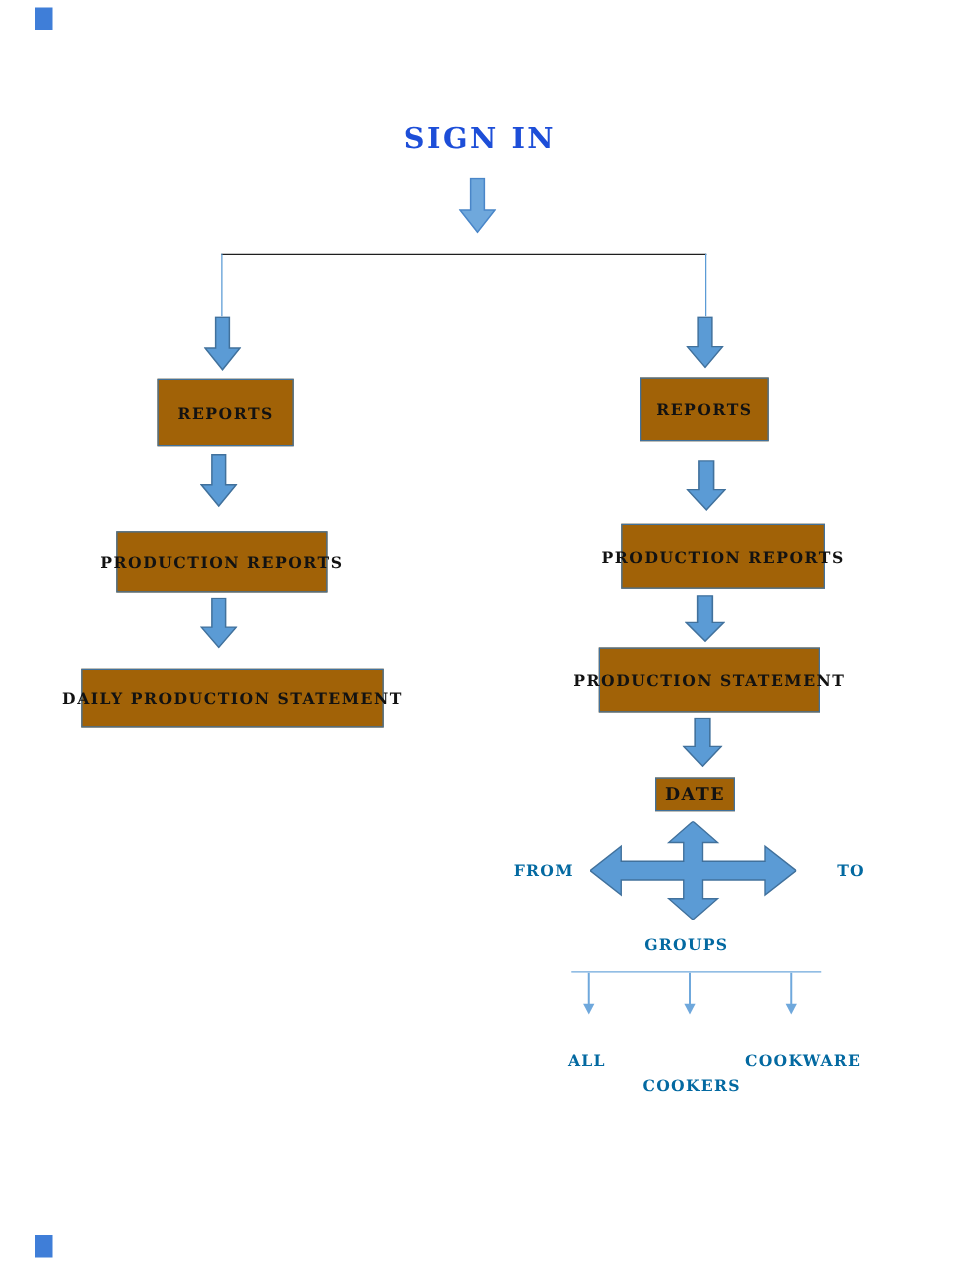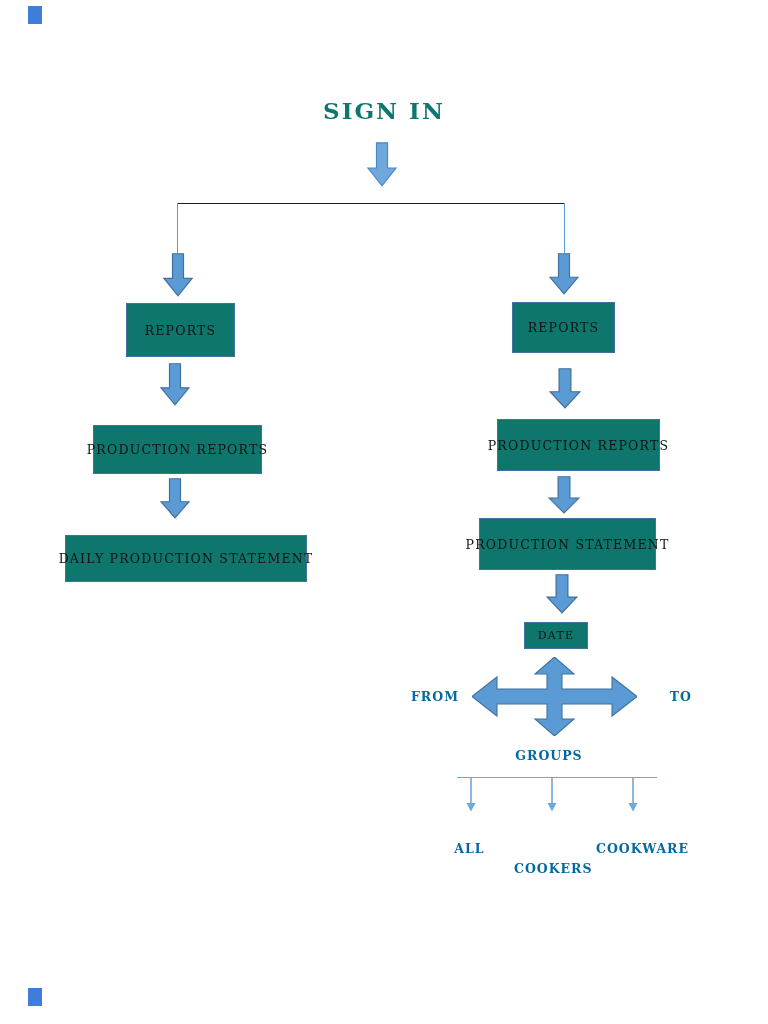--- a/index.html
+++ b/index.html
@@ -4,43 +4,43 @@
 <style>
   html,body{margin:0;padding:0;}
   body{
     width:768px;height:1024px;position:relative;background:#ffffff;
     font-family:"DejaVu Serif","Liberation Serif",serif;
     overflow:hidden;
   }
   .abs{position:absolute;}
   .flow-box{
     position:absolute;
-    background:#0f766e;
+    background:#a16207;
     border:1.6px solid #41719c;
     box-sizing:border-box;
     display:flex;align-items:center;justify-content:center;
     color:#121212;
-    font-weight:normal;
+    font-weight:bold;
     font-size:12.5px;
     letter-spacing:1.2px;
     text-align:center;
     white-space:nowrap;
   }
   .label{
     position:absolute;
     color:#0369a1;
     font-weight:bold;
     font-size:12.5px;
     letter-spacing:1px;
     text-align:center;
     white-space:nowrap;
   }
   .title{
     position:absolute;
-    color:#0f766e;
+    color:#1d4ed8;
     font-weight:bold;
     font-size:23px;
     letter-spacing:2px;
     text-align:center;
   }
   .hline-black{position:absolute;border-top:1.3px solid #1f1f1f;}
   .vline-blue{position:absolute;border-left:1.5px solid #5b9bd5;}
   .hline-blue{position:absolute;border-top:1.3px solid #6fa8dc;}
   .marker{position:absolute;width:14px;height:18px;background:#3f7ed8;}
   svg{display:block;}
@@ -121,21 +121,21 @@
 <div class="flow-box" style="left:479px;top:518px;width:177px;height:52px;">
   <span>PRODUCTION STATEMENT</span>
 </div>
 
 <div class="abs" style="left:546px;top:574px;">
   <svg width="32" height="40" viewBox="0 0 30 45" preserveAspectRatio="none">
     <polygon points="9.5,0.8 20.5,0.8 20.5,26 29,26 15,43.8 1,26 9.5,26" fill="#5b9bd5" stroke="#41719c" stroke-width="1.2"></polygon>
   </svg>
 </div>
 
-<div class="flow-box" style="left:524px;top:622px;width:64px;height:27px;font-size:11px;">
+<div class="flow-box" style="left:524px;top:622px;width:64px;height:27px;font-size:14px;">
   <span>DATE</span>
 </div>
 
 <div class="abs" style="left:472px;top:657px;">
   <svg width="165" height="79" viewBox="0 0 165 79" preserveAspectRatio="none">
     <polygon points="82.5,0 102,17 90,17 90,32 140,32 140,20 165,39.5 140,59 140,47 90,47 90,62 102,62 82.5,79 63,62 75,62 75,47 25,47 25,59 0,39.5 25,20 25,32 75,32 75,17 63,17" fill="#5b9bd5" stroke="#41719c" stroke-width="1.1"></polygon>
   </svg>
 </div>
 
 <div class="label" style="left:407px;top:689px;width:56px;">FROM</div>

